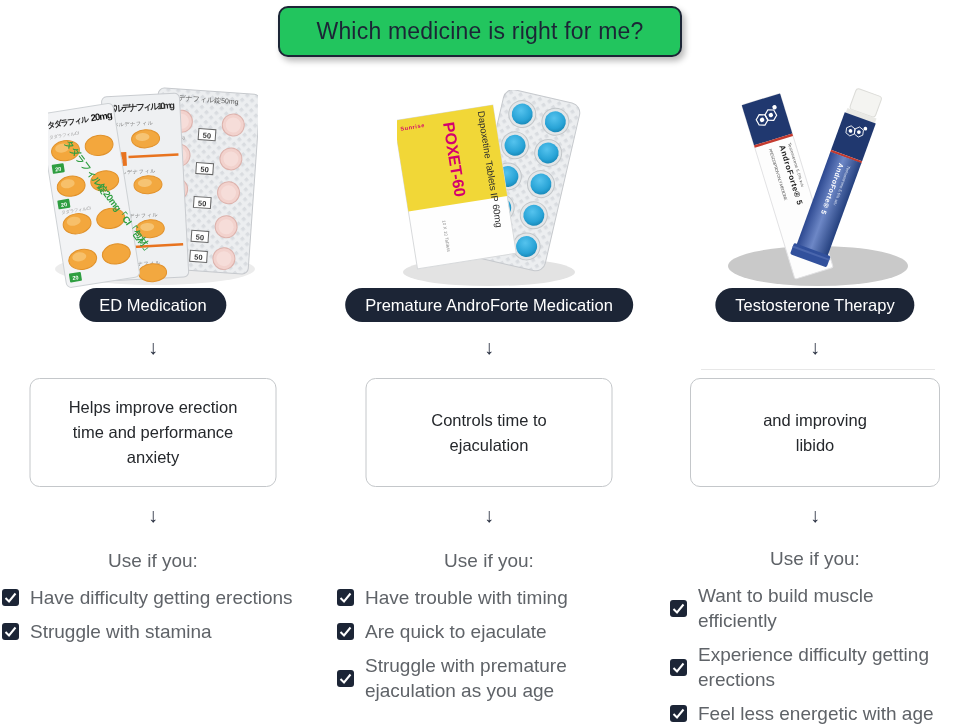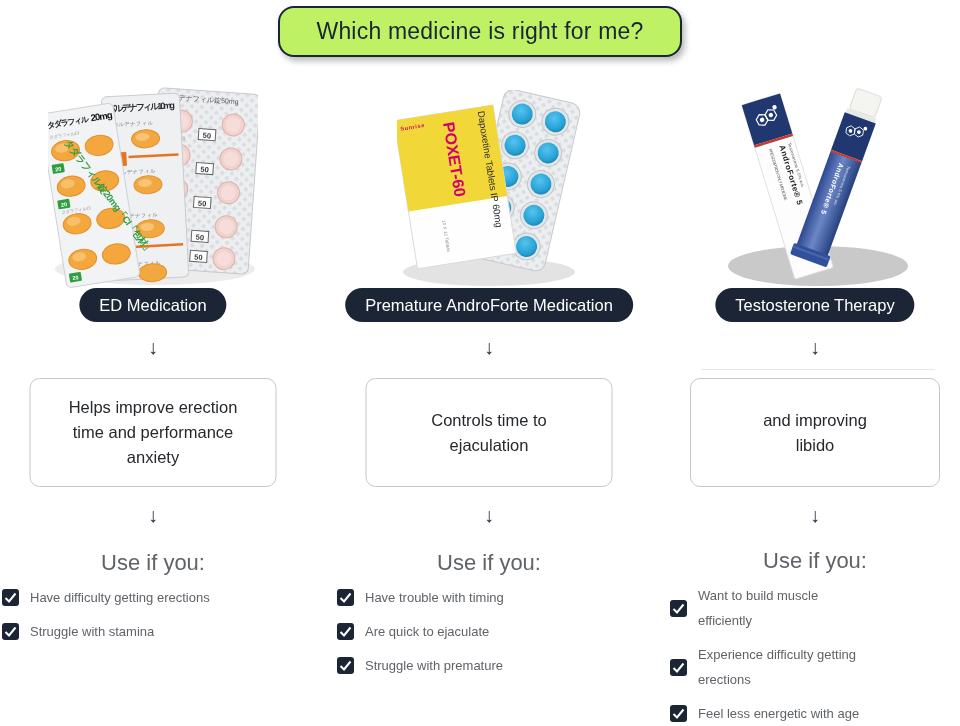--- a/index.html
+++ b/index.html
@@ -1,49 +1,49 @@
 <!DOCTYPE html>
 <html><head>
 <meta charset="utf-8">
 <style>
   html,body{margin:0;padding:0;background:#fff;}
   .page{position:relative;width:960px;height:726px;background:#fff;overflow:hidden;
         font-family:"Liberation Sans",sans-serif;color:#1c2536;}
   
   .title-row{position:absolute;top:6px;left:0;width:100%;display:flex;justify-content:center;}
-  .title-box{border:2.5px solid #1c2536;border-radius:16px;background:#bef264;
+  .title-box{border:2.5px solid #1c2536;border-radius:10px;background:#22c55e;
              padding:10px 36px;font-size:23px;letter-spacing:.2px;color:#1c2536;
              box-shadow:3px 4px 6px rgba(0,0,0,.28);}
   
   .col{position:absolute;top:0;height:726px;width:306px;}
   #col1{left:0;} #col2{left:336px;} #col3{left:662px;}
   .product{position:absolute;top:85px;left:0;width:100%;height:205px;
            display:flex;align-items:flex-end;justify-content:center;}
   .pill-label{position:absolute;top:288px;left:50%;transform:translateX(-50%);
               background:#1c2536;color:#fff;font-size:16.5px;line-height:20px;
               padding:7px 20px;border-radius:18px;white-space:nowrap;text-align:center;}
   .arrow{position:absolute;width:100%;text-align:center;font-size:20px;color:#2a3142;}
   .arrow.a1{top:336px;} .arrow.a2{top:504px;}
   .desc-box{position:absolute;top:378px;left:50%;transform:translateX(-50%);
             width:247px;height:109px;border:1.5px solid #c4c7ca;border-radius:10px;
             background:#fff;box-sizing:border-box;display:flex;flex-direction:column;
             justify-content:center;align-items:center;font-size:16.5px;line-height:25px;
             color:#25282c;}
   #col3 .desc-box{width:250px;}
   .desc-box div{white-space:nowrap;}
   .use-title{position:absolute;top:550px;width:100%;text-align:center;
-             font-size:22px;color:#5f6368;}
+             font-size:19px;color:#5f6368;}
   #col3 .use-title{top:548px;}
   .checklist{position:absolute;top:585px;left:2px;right:0;}
   #col2 .checklist{left:1px;}
   #col3 .checklist{top:583px;left:8px;}
   .check-row{display:flex;align-items:center;margin-bottom:9px;}
   .checkbox{width:17px;height:17px;background:#1c2536;border-radius:3px;flex:0 0 17px;
             display:flex;align-items:center;justify-content:center;margin-right:11px;}
-  .check-text{font-size:13px;line-height:25px;color:#5f6368;}
+  .check-text{font-size:19px;line-height:25px;color:#5f6368;}
   .check-text div{white-space:nowrap;}
   .faint-line{position:absolute;top:369px;left:701px;width:234px;height:1px;background:#e7e7e7;}
   svg text{font-family:"Liberation Sans",sans-serif;}
 </style>
 </head>
 <body>
 
 <div class="page">
 
   <div class="title-row">
@@ -263,20 +263,21 @@
           </div>
       </div>
       <div class="check-row">
         <span class="checkbox">
             <svg width="17" height="17" viewBox="0 0 17 17">
               <polyline points="3.5,9 7,12.5 13.5,4.5" fill="none" stroke="#fff" stroke-width="2"></polyline>
             </svg>
           </span>
         <div class="check-text">
           <div>Struggle with premature</div>
+          <div>ejaculation as you age</div>
         </div>
       </div>
     </div>
   </div>
 
   <div class="col" id="col3">
     <div class="product">
       <svg width="185" height="210" viewBox="0 0 185 210">
         <ellipse cx="95" cy="186" rx="90" ry="20" fill="#c9c9c9"></ellipse>
 

